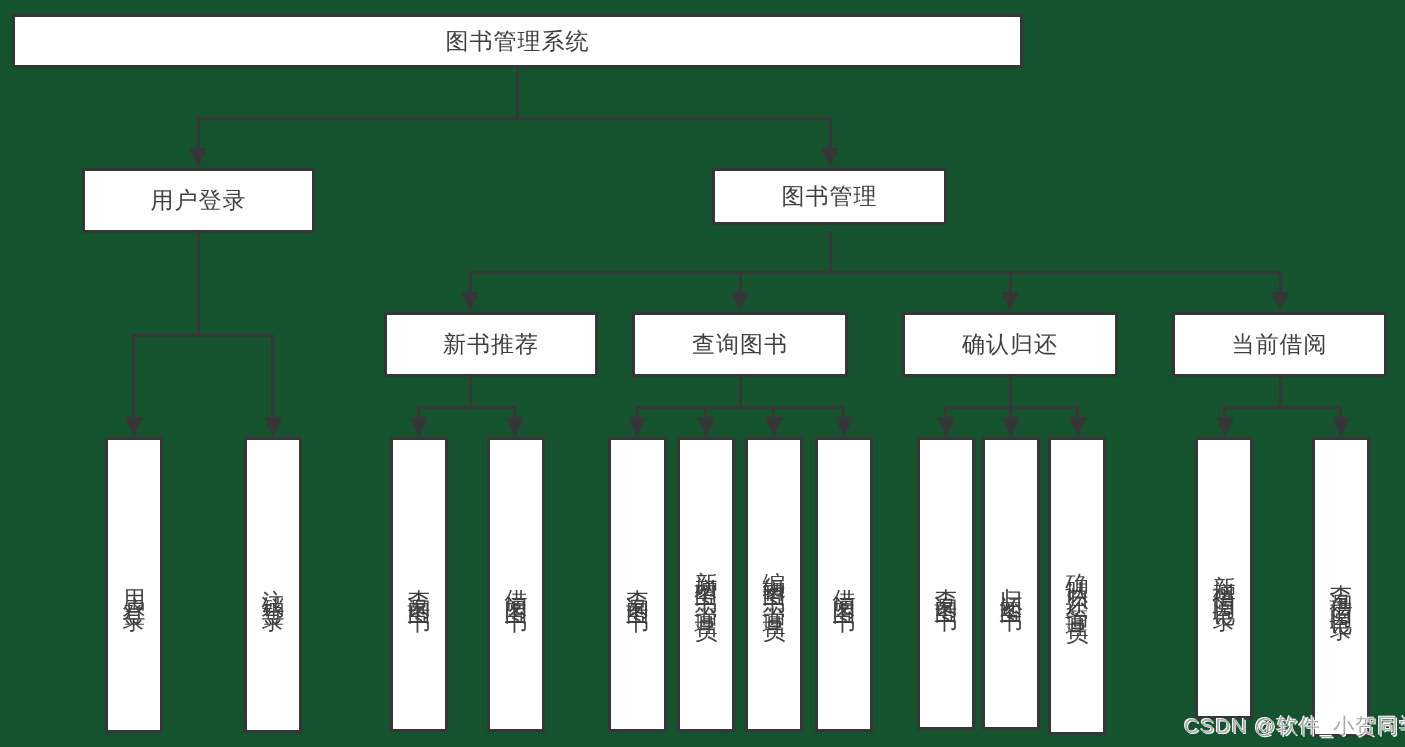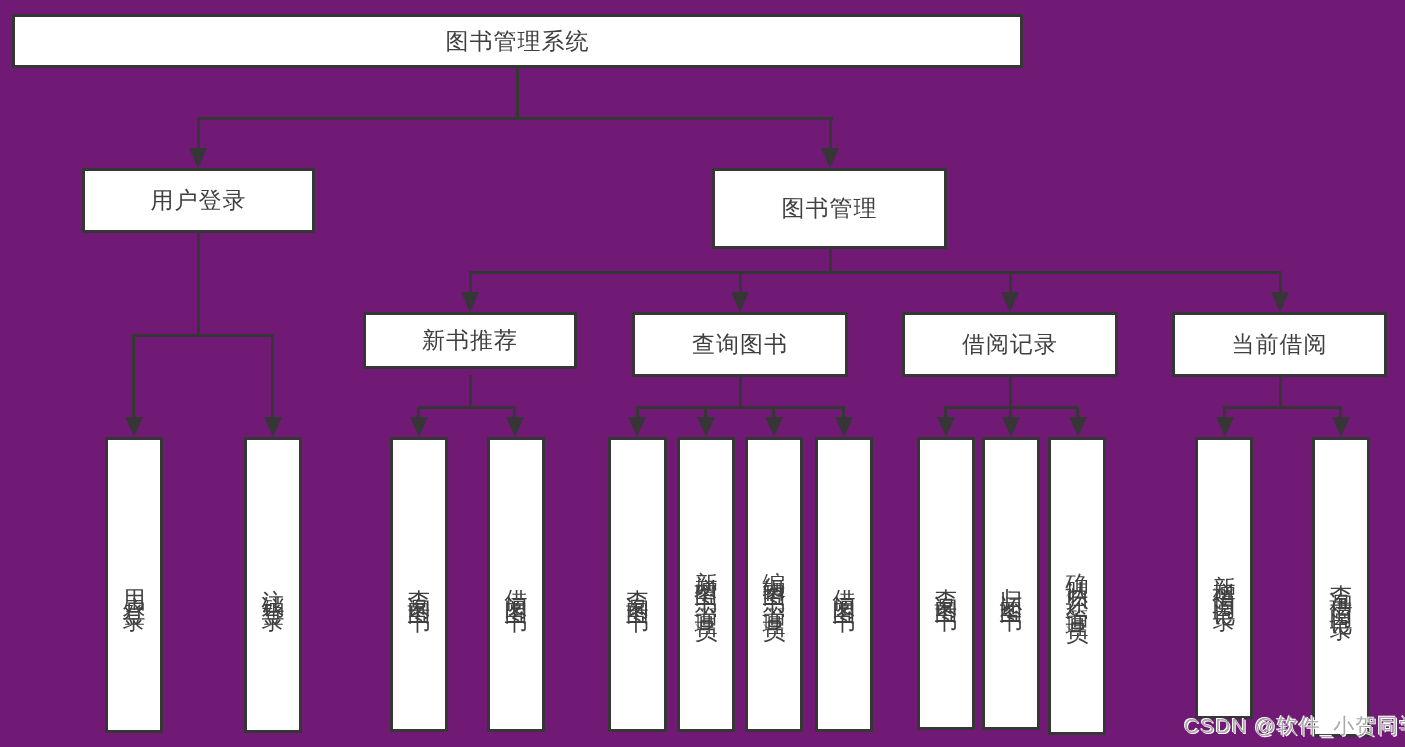--- a/index.html
+++ b/index.html
@@ -5,21 +5,21 @@
   html, body {
     margin: 0;
     padding: 0;
     background: #ffffff;
     font-family: "Liberation Sans", sans-serif;
   }
   .canvas {
     position: relative;
     width: 1405px;
     height: 747px;
-    background: #701a75;
+    background: #14532d;
     overflow: hidden;
   }
   
   .box {
     position: absolute;
     box-sizing: border-box;
     background: #ffffff;
     border: 3px solid #363636;
     display: flex;
     align-items: center;
@@ -132,32 +132,32 @@
   <div class="ln" style="left:1339px;top:406px;width:3px;height:13px"></div>
   <div class="ah" style="left:1332px;top:417px"></div>
 
   <div class="box" style="left:12px;top:14px;width:1011px;height:54px">
     <span class="lbl">图书管理系统</span>
   </div>
 
   <div class="box" style="left:82px;top:168px;width:233px;height:65px">
     <span class="lbl">用户登录</span>
   </div>
-  <div class="box" style="left:712px;top:168px;width:235px;height:81px">
+  <div class="box" style="left:712px;top:168px;width:235px;height:57px">
     <span class="lbl">图书管理</span>
   </div>
 
-  <div class="box" style="left:363px;top:312px;width:214px;height:57px">
+  <div class="box" style="left:384px;top:312px;width:214px;height:65px">
     <span class="lbl">新书推荐</span>
   </div>
   <div class="box" style="left:632px;top:312px;width:216px;height:65px">
     <span class="lbl">查询图书</span>
   </div>
   <div class="box" style="left:902px;top:312px;width:216px;height:65px">
-    <span class="lbl">借阅记录</span>
+    <span class="lbl">确认归还</span>
   </div>
   <div class="box" style="left:1172px;top:312px;width:215px;height:65px">
     <span class="lbl">当前借阅</span>
   </div>
 
   <div class="box vbox" style="left:105px;top:437px;width:58px;height:296px">
     <span class="lbl">用户登录</span>
   </div>
   <div class="box vbox" style="left:244px;top:437px;width:58px;height:296px">
     <span class="lbl">注销登录</span>

